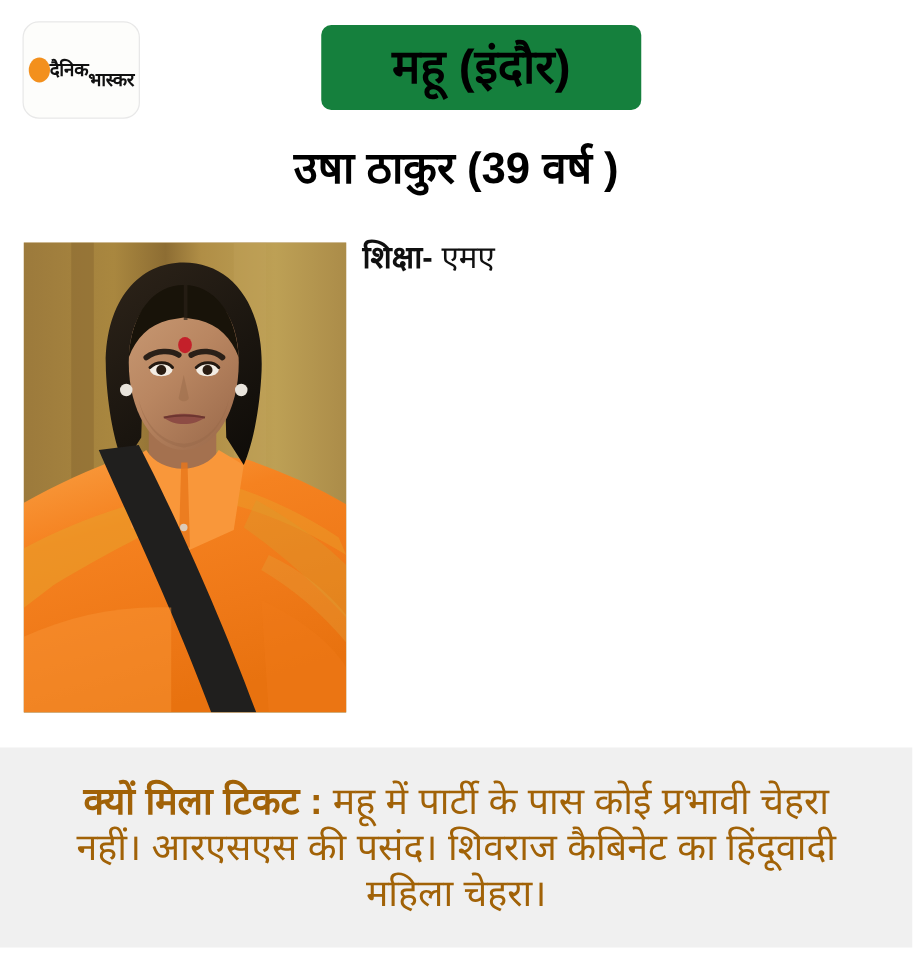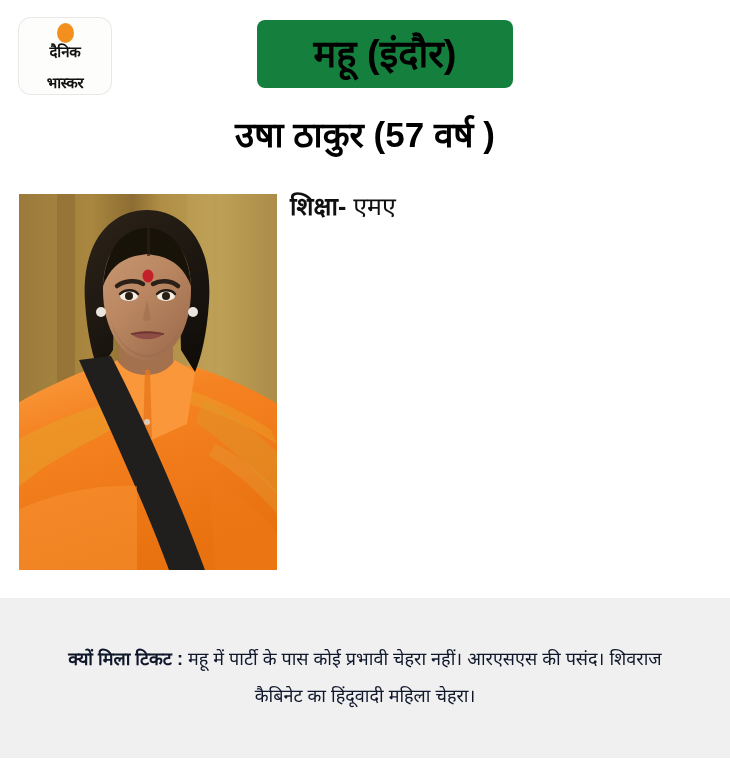--- a/index.html
+++ b/index.html
@@ -32,21 +32,21 @@
   .logo {
     position: absolute;
     left: 19px;
     top: 18px;
     width: 92px;
     height: 76px;
     background: #fdfdfb;
     border-radius: 12px;
     box-shadow: 0 0 0 1px #e8e8e8;
     display: flex;
-    flex-direction: column;
+    flex-direction: row;
     align-items: center;
     justify-content: center;
     overflow: hidden;
   }
   .logo-sun {
     width: 17px;
     height: 20px;
     background: #f3901d;
     border-radius: 50% 50% 50% 50%;
     margin-bottom: 1px;
@@ -141,23 +141,23 @@
     width: 730px;
     height: 160px;
     background: #f0f0f0;
     display: flex;
     align-items: center;
     justify-content: center;
   }
   .footer-text {
     width: 640px;
     text-align: center;
-    font-size: 18px;
+    font-size: 30px;
     line-height: 37px;
-    color: #0f172a;
+    color: #a16207;
   }
   .footer-label { font-weight: 700; }
 </style>
 </head>
 <body>
 
 <div class="card">
 
   <div class="header">
 
@@ -165,21 +165,21 @@
       <div class="logo-sun"></div>
       <div class="logo-line">दैनिक</div>
       <div class="logo-line l2">भास्कर</div>
     </div>
 
     <div class="place-badge">
       <span>महू (इंदौर)</span>
     </div>
   </div>
 
-  <div class="person-name">उषा ठाकुर (57 वर्ष )</div>
+  <div class="person-name">उषा ठाकुर (39 वर्ष )</div>
 
   <div class="body-area">
 
     <div class="photo">
       <svg viewBox="0 0 258 376" preserveAspectRatio="xMidYMid slice">
         <defs>
           <linearGradient id="bgGrad" x1="0" y1="0" x2="1" y2="0">
             <stop offset="0%" stop-color="#9c7a3c"></stop>
             <stop offset="28%" stop-color="#a9873f"></stop>
             <stop offset="44%" stop-color="#8d6d33"></stop>

